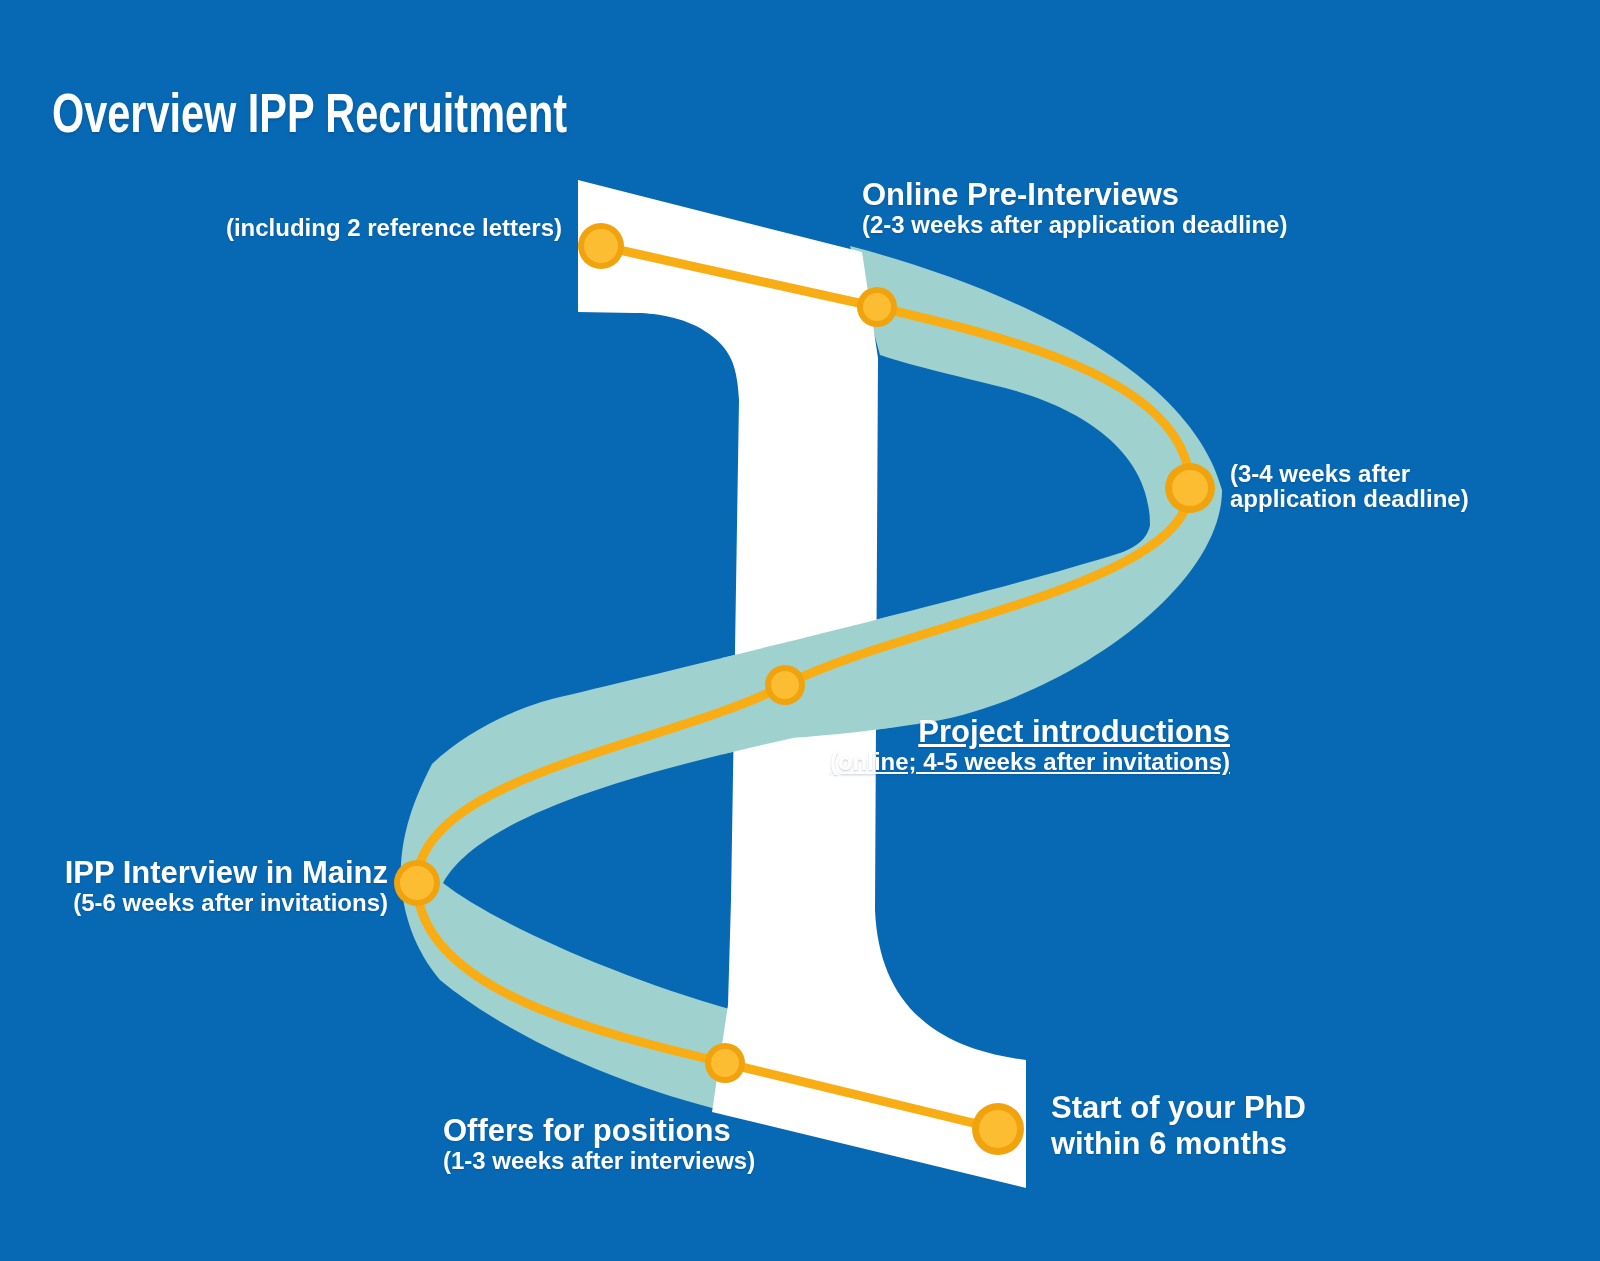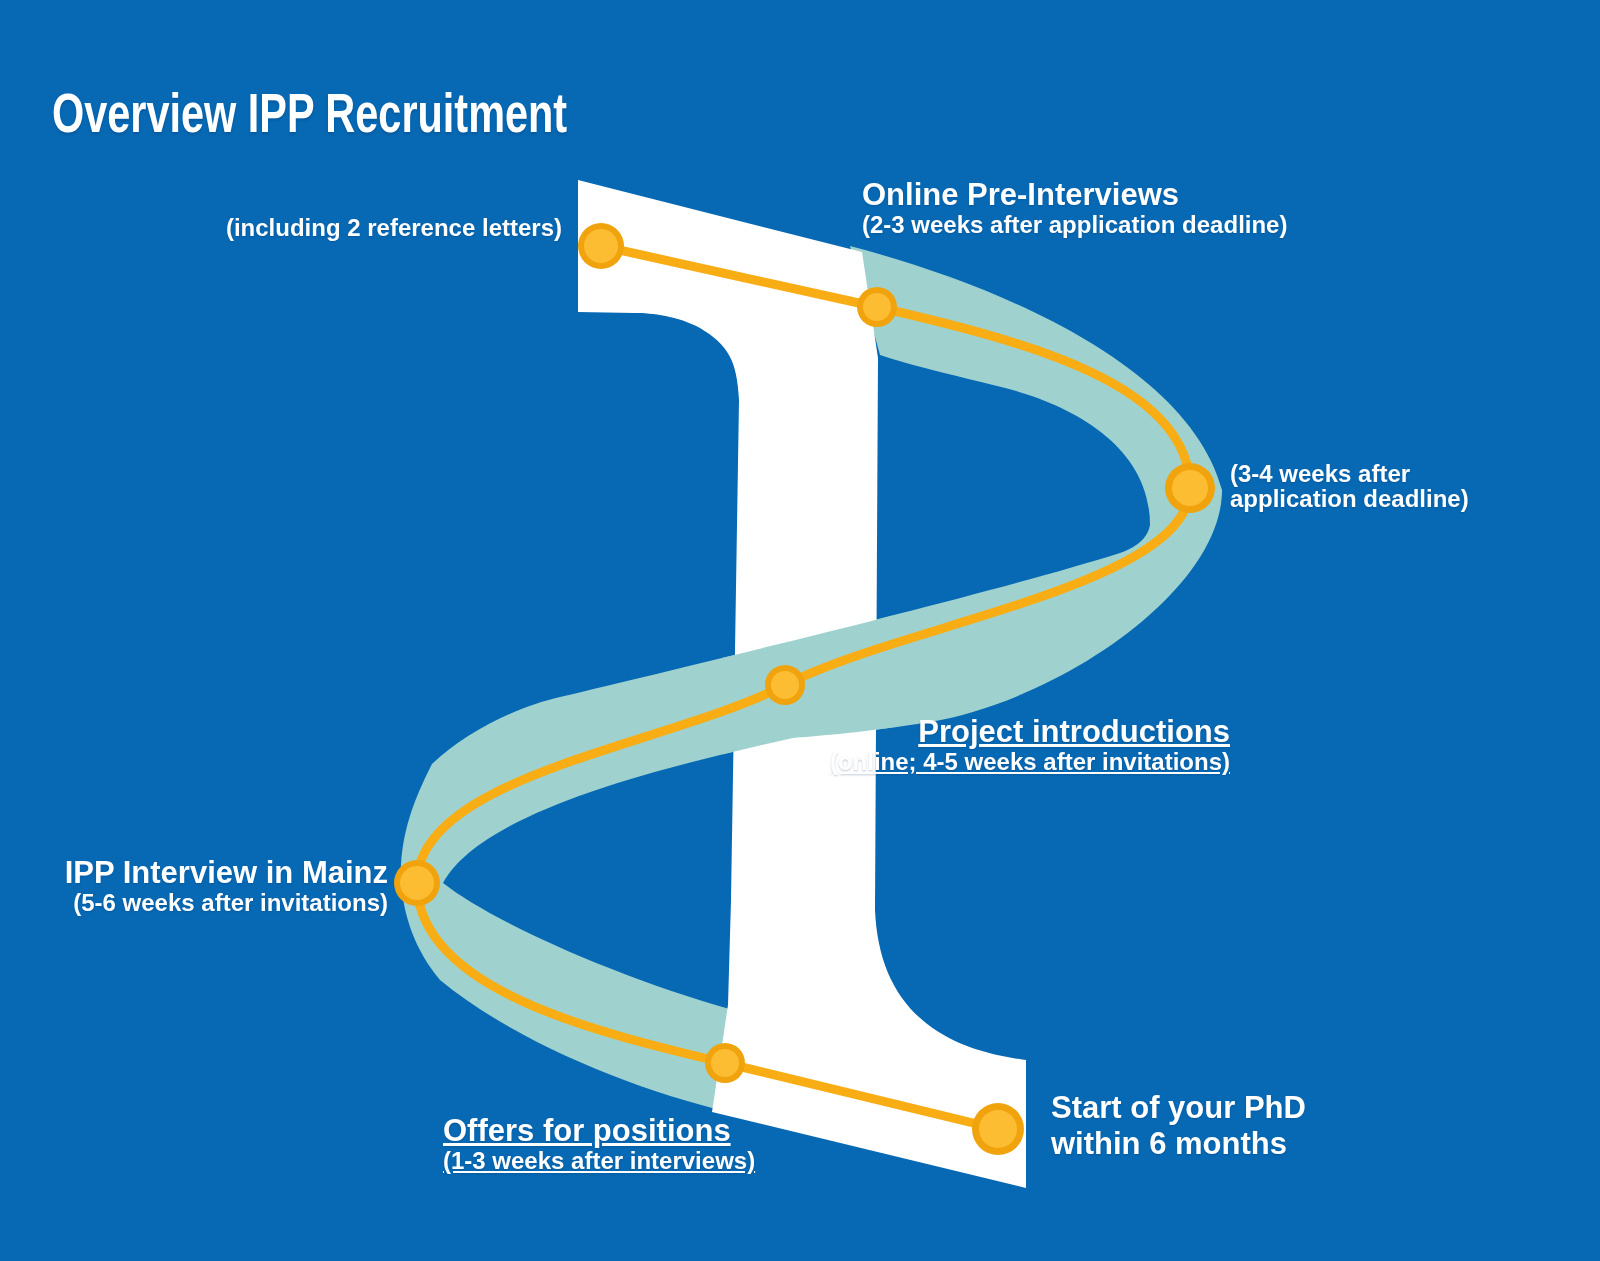--- a/index.html
+++ b/index.html
@@ -147,21 +147,21 @@
 <div class="stage-label align-right" style="right:370px;top:714px;text-decoration:underline;">
   <div class="main">Project introductions</div>
   <div class="sub">(online; 4-5 weeks after invitations)</div>
 </div>
 
 <div class="stage-label align-right" style="right:1212px;top:855px;">
   <div class="main">IPP Interview in Mainz</div>
   <div class="sub">(5-6 weeks after invitations)</div>
 </div>
 
-<div class="stage-label align-left" style="left:443px;top:1113px;text-decoration:underline;">
+<div class="stage-label align-left" style="left:443px;top:1113px;">
   <div class="main">Offers for positions</div>
   <div class="sub">(1-3 weeks after interviews)</div>
 </div>
 
 <div class="stage-label align-left" style="left:1051px;top:1090px;">
   <div class="main" style="line-height:36px;">Start of your PhD</div>
   <div class="main" style="line-height:36px;">within 6 months</div>
 </div>
 
 </body></html>

